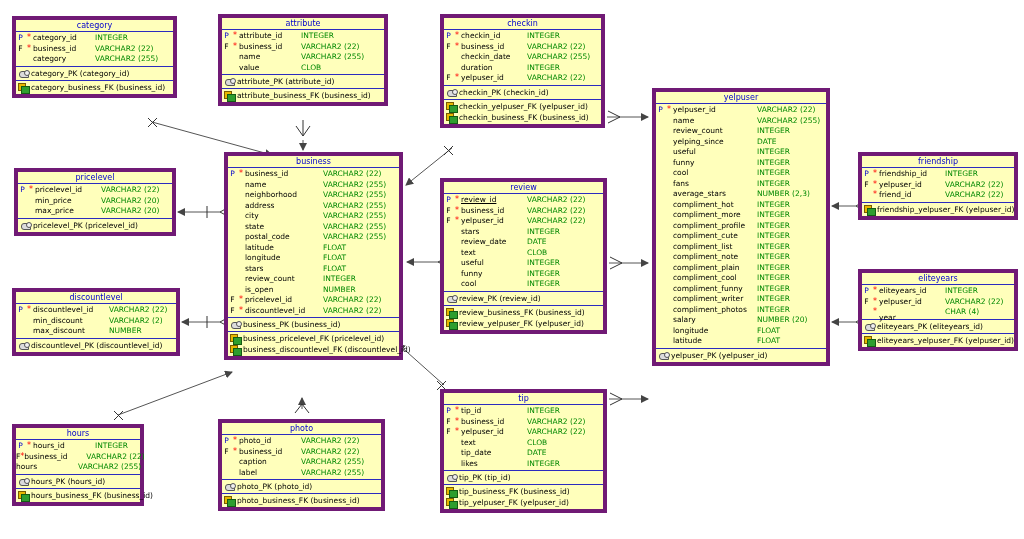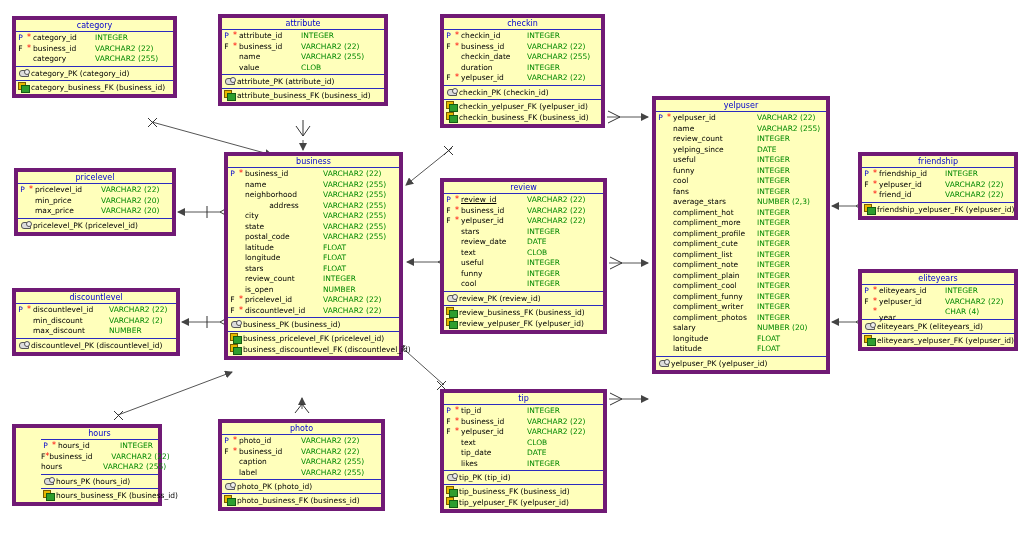--- a/index.html
+++ b/index.html
@@ -15,21 +15,21 @@
              height:11px;font-weight:normal;}
   .attrs{border-bottom:1px solid #2b2bbf;padding:1px 0 1px 0;}
   .arow{display:flex;align-items:center;height:10.5px;line-height:10.5px;font-size:7.5px;white-space:nowrap;}
   .kcol{width:9px;color:#0000cc;text-align:center;font-size:7.5px;}
   .kcol.f{color:#000000;}
   .ncol{width:8px;color:#ff0000;font-size:8px;text-align:center;}
   .acol{flex:0 0 auto;color:#000000;}
   .tcol{color:#008800;}
   .sect{border-bottom:1px solid #2b2bbf;padding:1px 0;}
   .sect:last-child{border-bottom:none;}
-  .krow{display:flex;height:11px;line-height:11px;font-size:7.5px;white-space:nowrap;padding-left:2px;}
+  .krow{display:flex;align-items:center;height:11px;line-height:11px;font-size:7.5px;white-space:nowrap;padding-left:2px;}
   .krow .lbl{color:#000000;}
   .ico{width:11px;height:9px;margin-right:2px;flex:0 0 auto;display:inline-block;position:relative;}
   .ico.pk::before{content:"";position:absolute;left:1px;top:2px;width:8px;height:5px;
      border:1px solid #555;border-radius:3px 0 0 3px;background:#dcdcdc;}
   .ico.pk::after{content:"";position:absolute;left:6px;top:1px;width:4px;height:4px;
      border:1px solid #555;border-radius:50%;background:#f0f0f0;}
   .ico.fk::before{content:"";position:absolute;left:0px;top:0px;width:6px;height:6px;
      background:#e8b800;border:1px solid #7a5c00;}
   .ico.fk::after{content:"";position:absolute;left:3px;top:3px;width:7px;height:6px;
      background:#2e9e2e;border:1px solid #135c13;}
@@ -215,21 +215,21 @@
           <div class="krow">
             <span class="ico fk"></span>
             <span class="lbl">checkin_yelpuser_FK (yelpuser_id)</span>
           </div>
           <div class="krow">
             <span class="ico fk"></span>
             <span class="lbl">checkin_business_FK (business_id)</span>
           </div>
         </div>
       </div>
-      <div class="entity" style="left: 652px; top: 96px; width: 178px;">
+      <div class="entity" style="left: 652px; top: 88px; width: 178px;">
         <div class="ent-title">yelpuser</div>
         <div class="attrs">
           <div class="arow">
             <span class="kcol">P</span>
             <span class="ncol">*</span>
             <span class="acol" style="width: 84px;">yelpuser_id</span>
             <span class="tcol">VARCHAR2 (22)</span>
           </div>
           <div class="arow">
             <span class="kcol"></span>
@@ -510,21 +510,21 @@
           </div>
           <div class="arow">
             <span class="kcol"></span>
             <span class="ncol"></span>
             <span class="acol" style="width: 78px;">neighborhood</span>
             <span class="tcol">VARCHAR2 (255)</span>
           </div>
           <div class="arow">
             <span class="kcol"></span>
             <span class="ncol"></span>
-            <span class="acol" style="width: 78px; text-align: center;">address</span>
+            <span class="acol" style="width: 78px;">address</span>
             <span class="tcol">VARCHAR2 (255)</span>
           </div>
           <div class="arow">
             <span class="kcol"></span>
             <span class="ncol"></span>
             <span class="acol" style="width: 78px;">city</span>
             <span class="tcol">VARCHAR2 (255)</span>
           </div>
           <div class="arow">
             <span class="kcol"></span>
@@ -666,21 +666,21 @@
           <div class="krow">
             <span class="ico fk"></span>
             <span class="lbl">review_business_FK (business_id)</span>
           </div>
           <div class="krow">
             <span class="ico fk"></span>
             <span class="lbl">review_yelpuser_FK (yelpuser_id)</span>
           </div>
         </div>
       </div>
-      <div class="entity" style="left: 12px; top: 424px; width: 150px; padding-left: 25px;">
+      <div class="entity" style="left: 12px; top: 424px; width: 132px;">
         <div class="ent-title">hours</div>
         <div class="attrs">
           <div class="arow">
             <span class="kcol">P</span>
             <span class="ncol">*</span>
             <span class="acol" style="width: 62px;">hours_id</span>
             <span class="tcol">INTEGER</span>
           </div>
           <div class="arow">
             <span class="kcol f">F</span>

